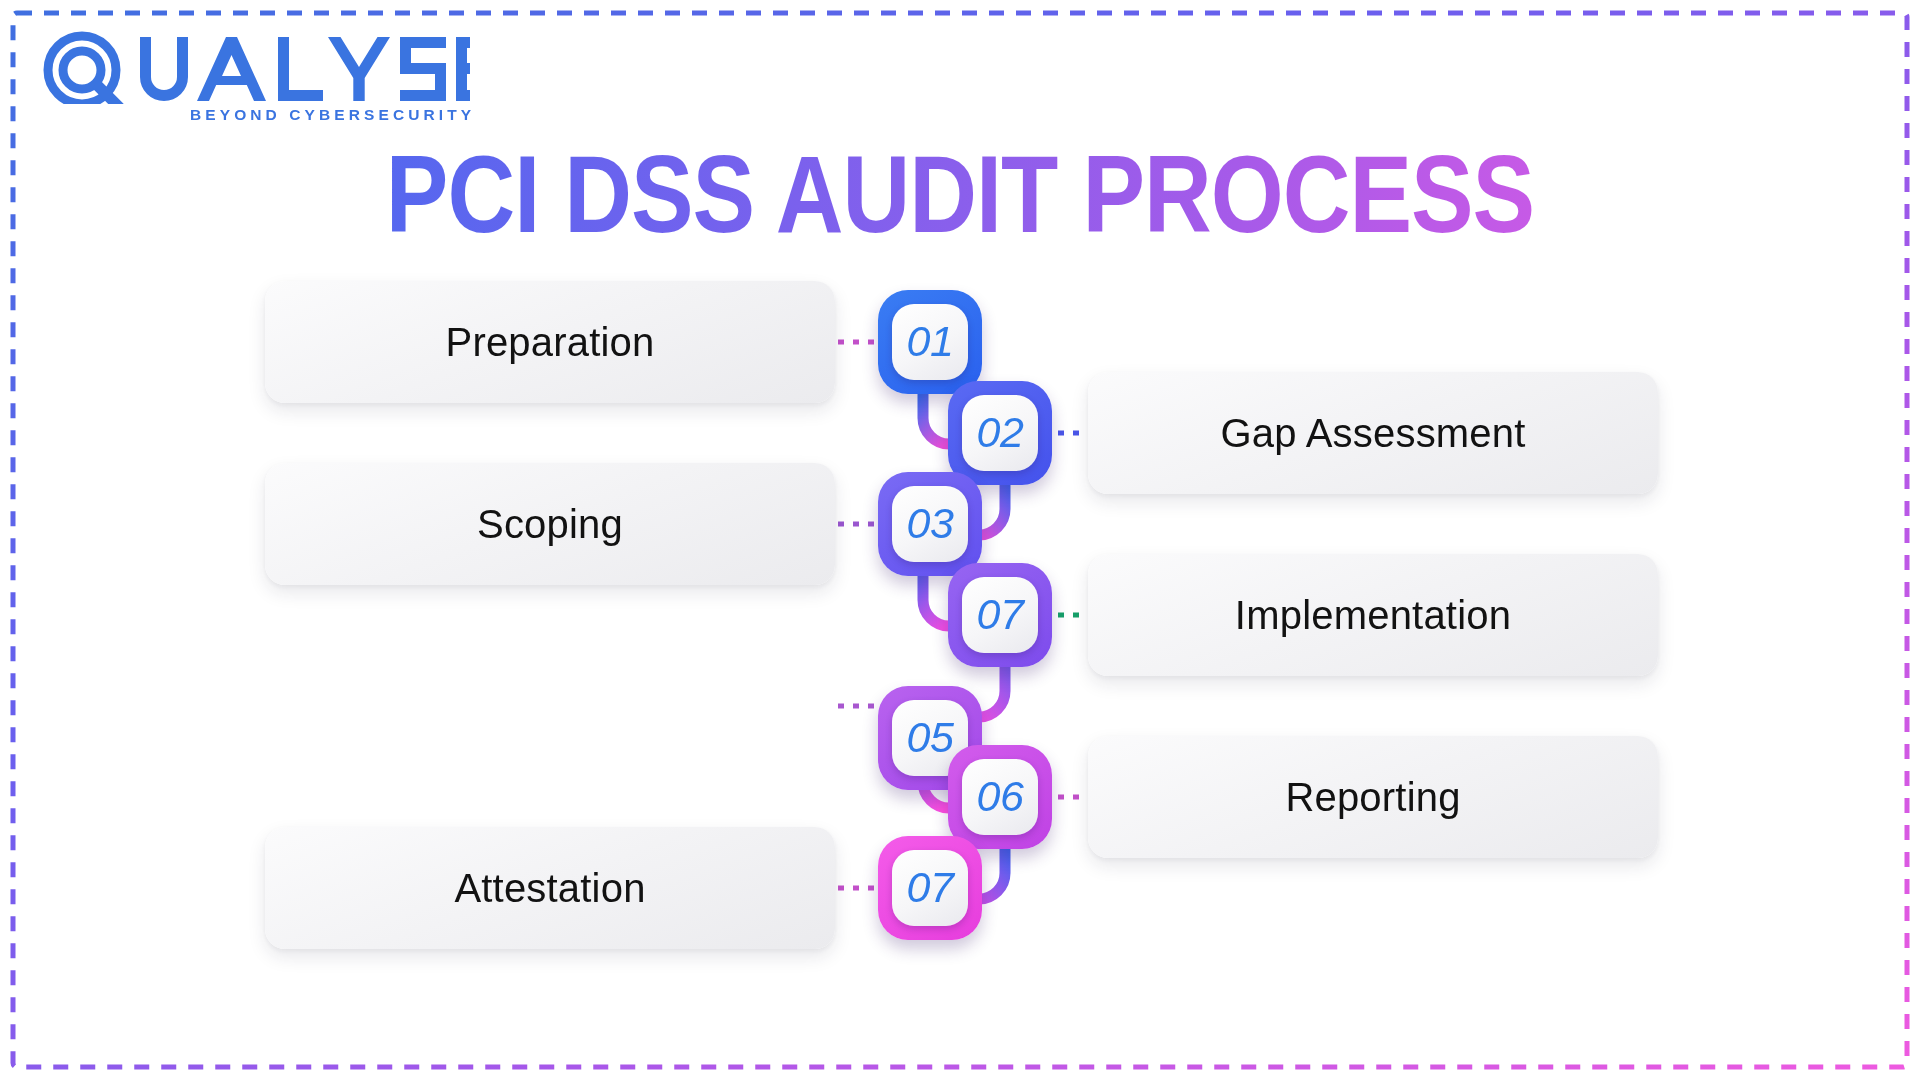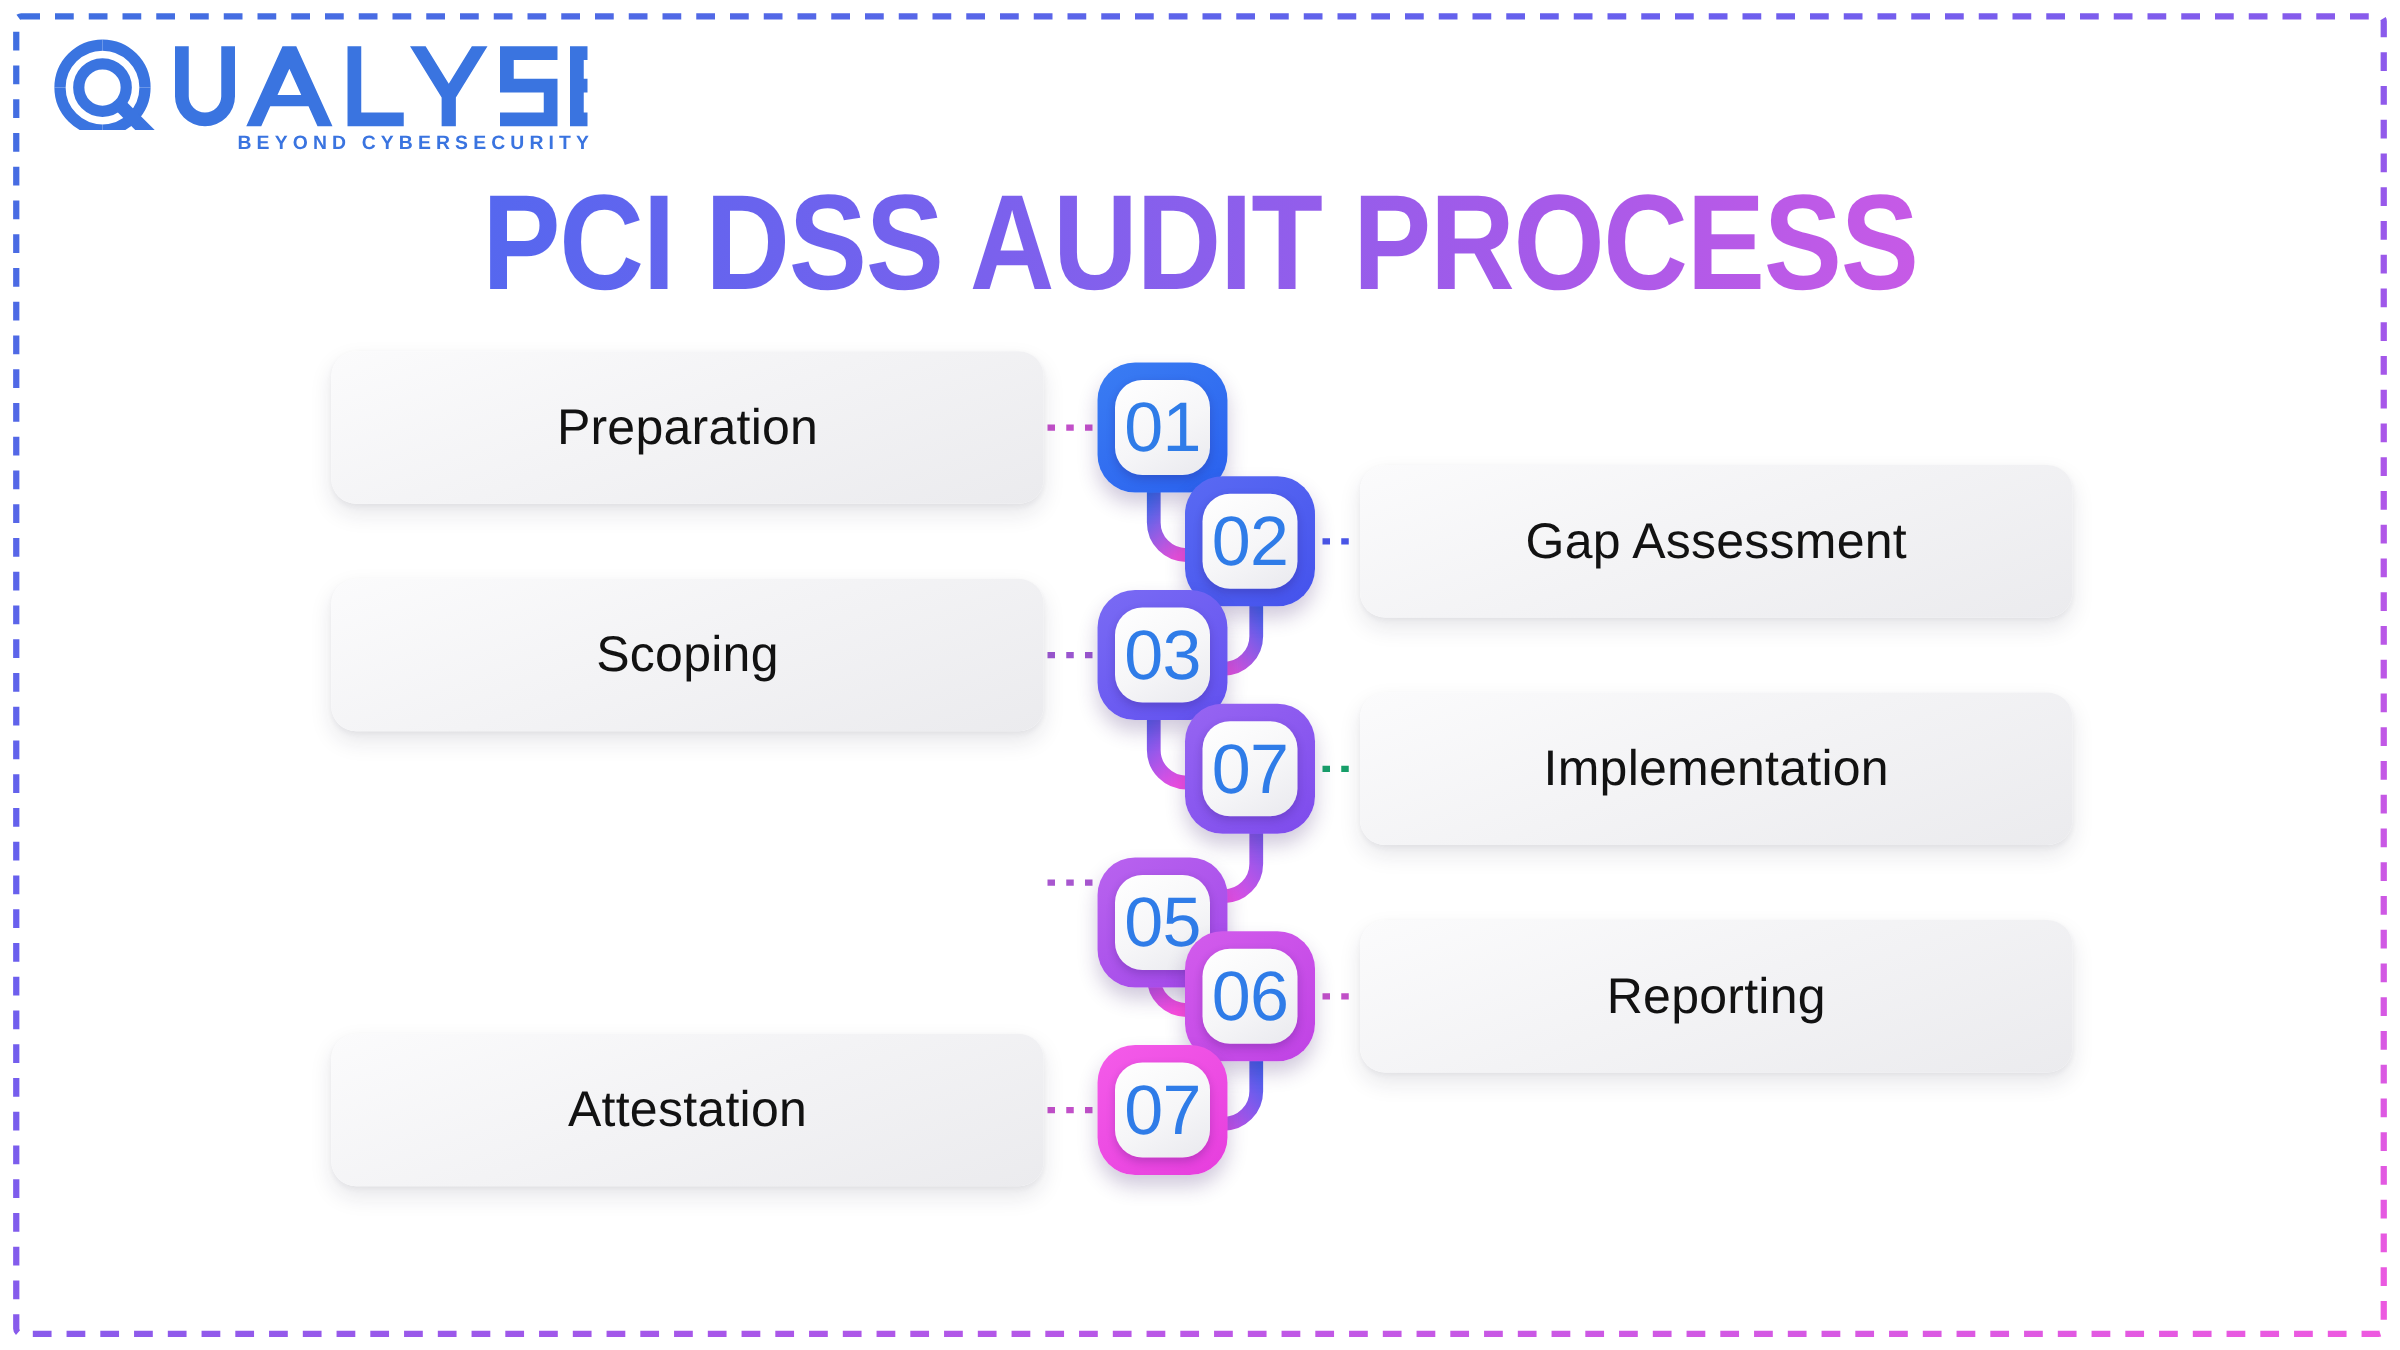--- a/index.html
+++ b/index.html
@@ -144,25 +144,26 @@
     height: 76px;
     border-radius: 22px;
     background: linear-gradient(150deg, #ffffff 0%, #f6f6f8 55%, #e9e9ee 100%);
     display: flex;
     align-items: center;
     justify-content: center;
     box-shadow: 0 3px 7px rgba(40, 20, 90, 0.22);
   }
   .badge-num {
     font-family: "Liberation Sans", sans-serif;
-    font-size: 56px;
+    font-size: 43px;
     font-weight: 400;
     color: #2f7ce8;
     letter-spacing: -0.5px;
     transform: translateY(-1px);
+    font-style: italic;
   }
   .badge.col-a { left: 878px; }
   .badge.col-b { left: 948px; }
 </style>
 </head>
 <body>
 
 <div id="infographic">
 
   <div class="frame-border">

